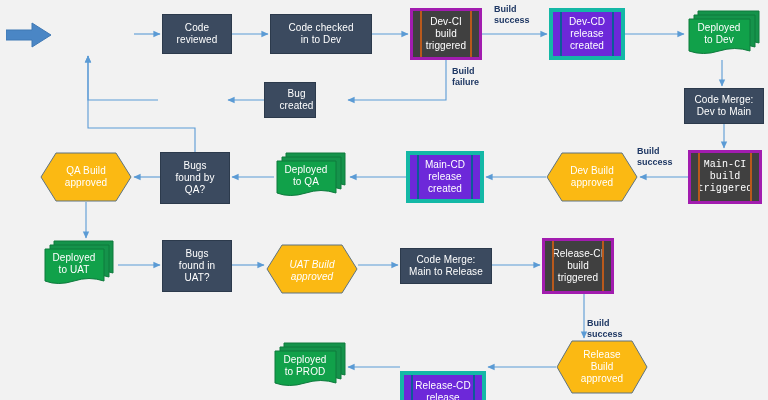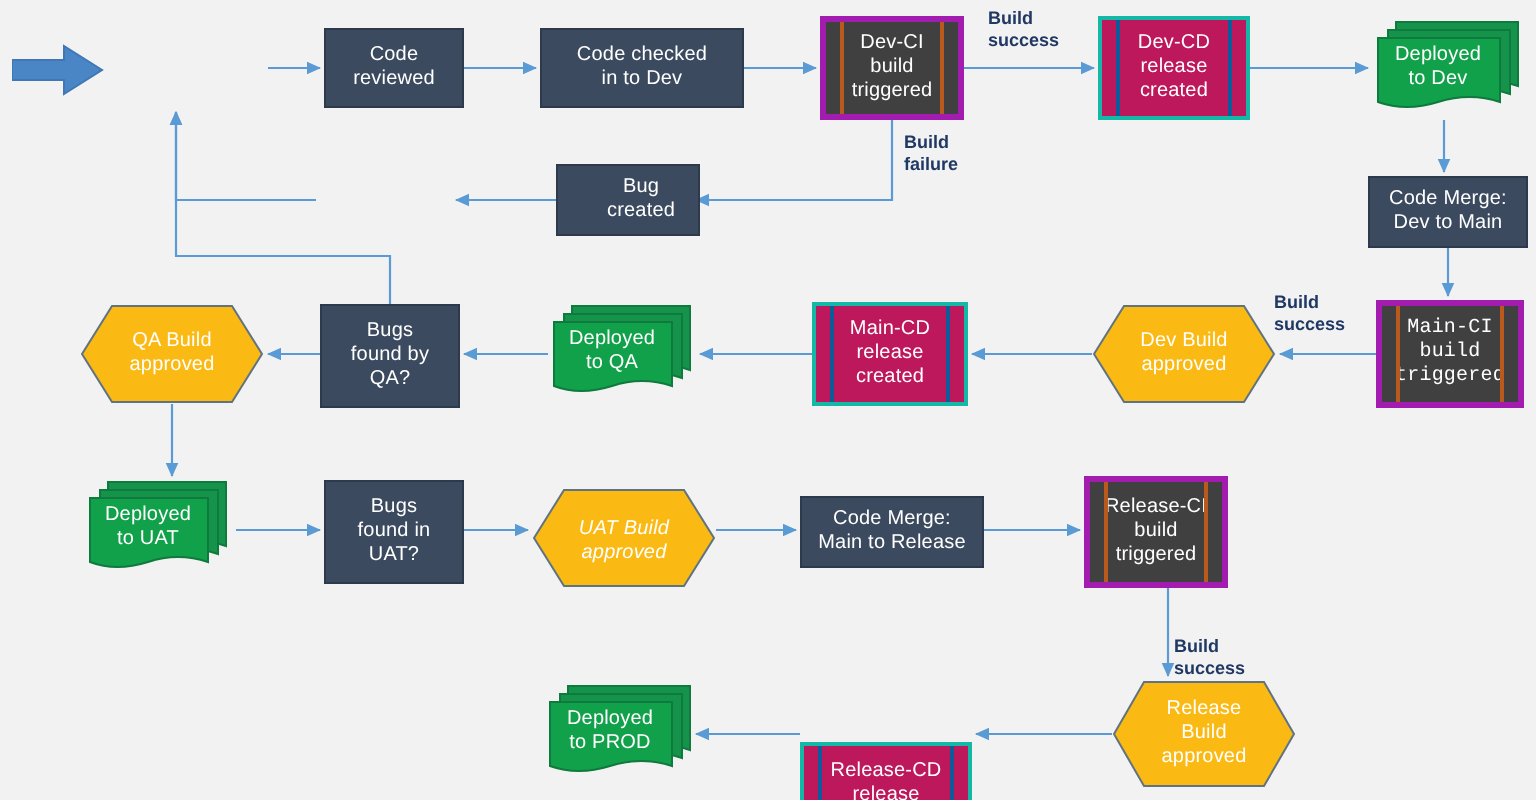--- a/index.html
+++ b/index.html
@@ -47,22 +47,22 @@
     content:"";
     position:absolute;top:0;bottom:0;width:0;
     border-left:1px solid #b9591c;
     border-right:1px solid #b9591c;
   }
   .n-ci::before{left:7px;}
   .n-ci::after{right:7px;}
 
   
   .n-cd{
-    background:#be185d;
-    border:2px solid #14b8a6;
+    background:#6d28d9;
+    border:4px solid #14b8a6;
   }
   .n-cd::before,.n-cd::after{
     content:"";
     position:absolute;top:0;bottom:0;width:0;
     border-left:1px solid #0d5b98;
     border-right:1px solid #0d5b98;
   }
   .n-cd::before{left:7px;}
   .n-cd::after{right:7px;}
 
@@ -160,21 +160,21 @@
     <svg width="74" height="50" viewBox="0 0 74 50">
       <g fill="#15934b" stroke="#0e7a3d" stroke-width="1">
         <path d="M12,1 L73,1 L73,33 Q58,28 42,33 Q26,38 12,33 z"></path>
         <path d="M8,5 L69,5 L69,37 Q54,32 38,37 Q22,42 8,37 z"></path>
       </g>
       <path d="M3,9 L64,9 L64,41 Q49,36 33,41 Q17,46 3,41 z" fill="#11a14a" stroke="#0e7a3d" stroke-width="1"></path>
     </svg>
     <span class="lbl" style="margin-left:-8px;margin-top:-2px;">Deployed<br>to Dev</span>
   </div>
 
-  <div class="node n-process" style="left:278px;top:82px;width:72px;height:36px;padding-left:13px;">
+  <div class="node n-process" style="left:264px;top:82px;width:52px;height:36px;padding-left:13px;">
     <span class="lbl">Bug<br>created</span>
   </div>
   <div class="node n-process" style="left:684px;top:88px;width:80px;height:36px;">
     <span class="lbl">Code Merge:<br>Dev to Main</span>
   </div>
 
   <div class="node n-ci" style="left:688px;top:150px;width:74px;height:54px;font-family:Liberation Mono, monospace;">
     <span class="lbl">Main-CI<br>build<br>triggered</span>
   </div>
   <div class="node n-approved" style="left:546px;top:152px;width:92px;height:50px;">

